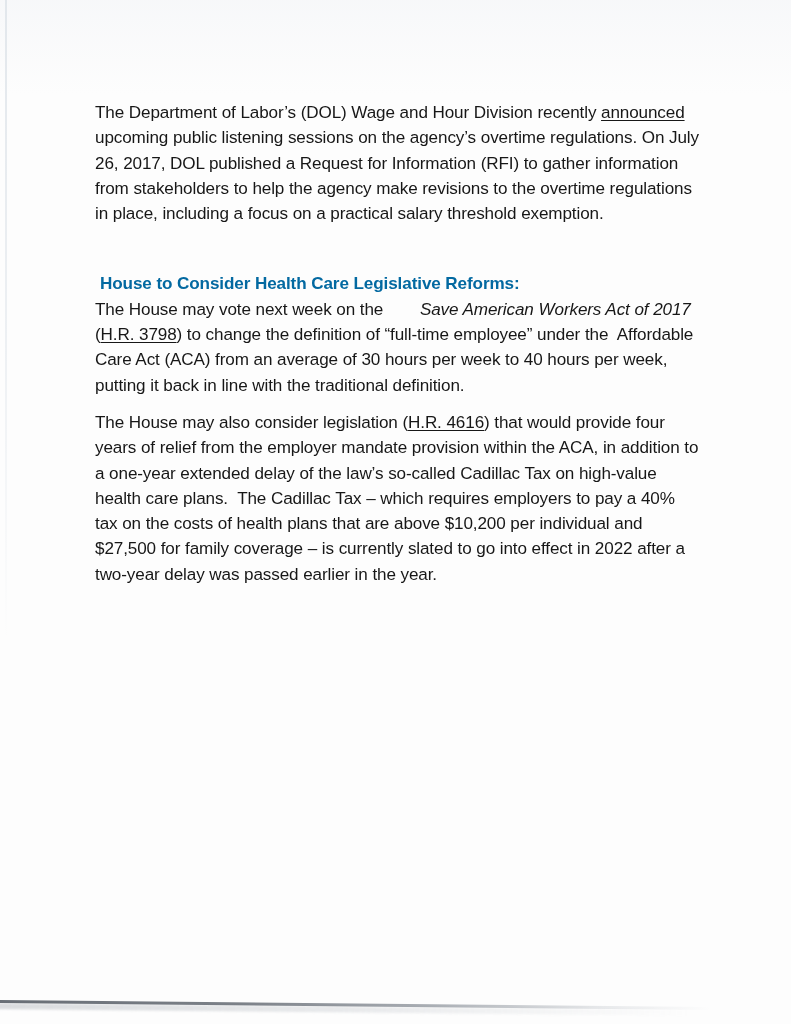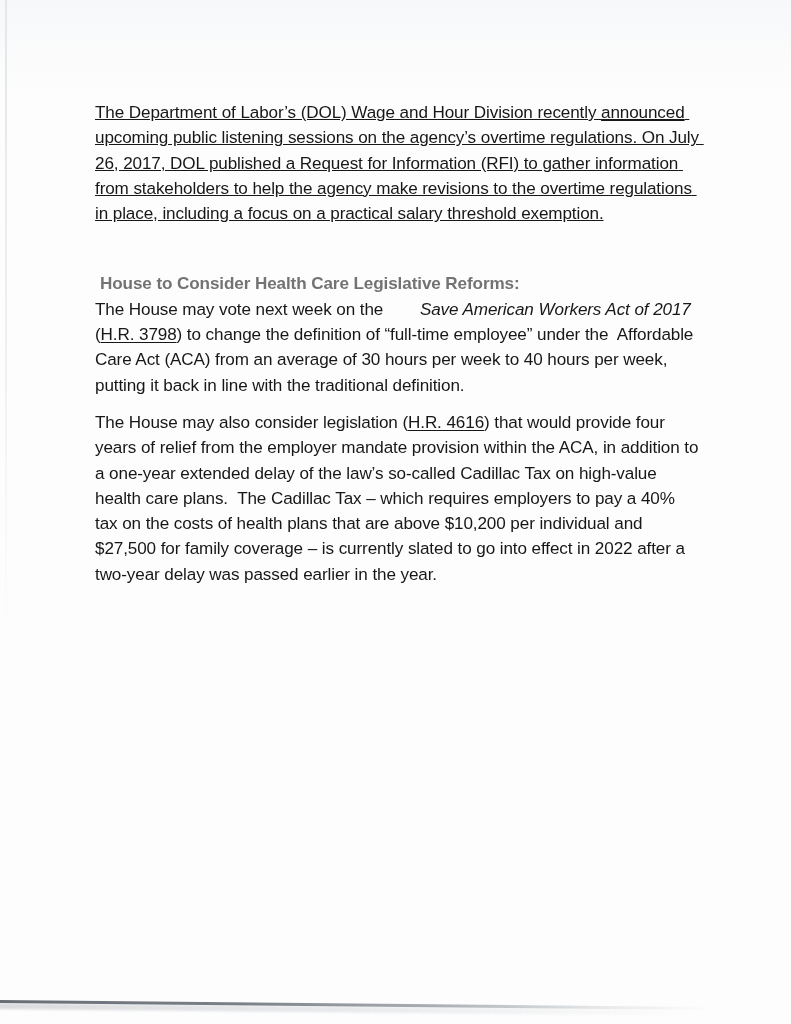--- a/index.html
+++ b/index.html
@@ -88,27 +88,27 @@
     font-size: 17.1px;
     line-height: 25.3px;
     color: #171717;
     text-align: left;
     margin: 0;
     letter-spacing: -0.12px;
     word-spacing: 0.1px;
     white-space: pre-wrap;
   }
 
-  .para-1 { margin-bottom: 0; text-decoration: underline; }
+  .para-1 { margin-bottom: 0; }
 
   .section-heading {
     font-size: 17.1px;
     line-height: 25.3px;
     font-weight: bold;
-    color: #737373;
+    color: #0369a1;
     margin: 0;
     padding-left: 5px;
     letter-spacing: -0.1px;
     white-space: pre-wrap;
   }
 
   .spacer-after-para1 { height: 45px; }
   .spacer-between-paras { height: 12px; }
 
   .underline { text-decoration: underline; text-underline-offset: 2px; }

